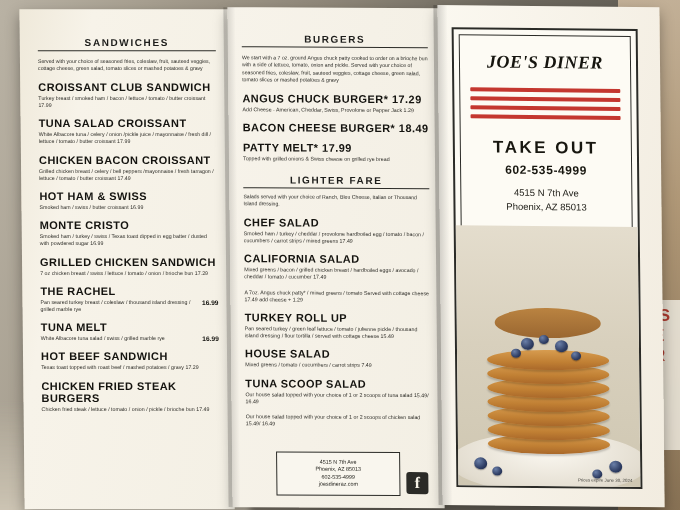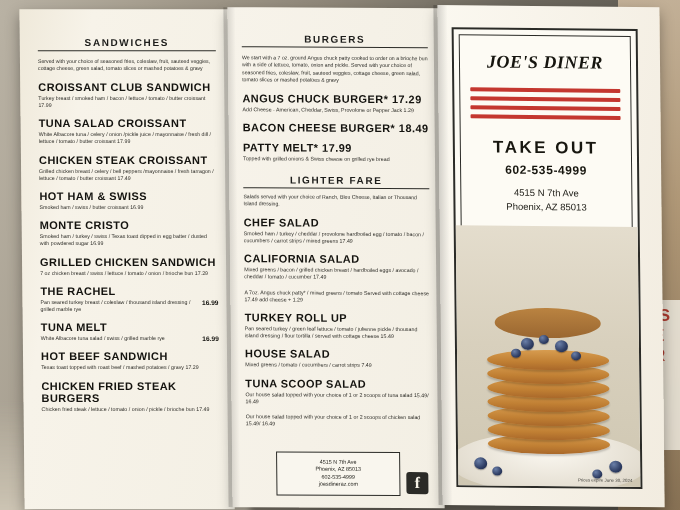--- a/index.html
+++ b/index.html
@@ -317,21 +317,21 @@
 
       <div class="item">
         <div class="item-name">CROISSANT CLUB SANDWICH</div>
         <div class="item-desc">Turkey breast / smoked ham / bacon / lettuce / tomato / butter croissant  17.99</div>
       </div>
       <div class="item">
         <div class="item-name">TUNA SALAD CROISSANT</div>
         <div class="item-desc">White Albacore tuna / celery / onion /pickle juice / mayonnaise / fresh dill / lettuce / tomato / butter croissant   17.99</div>
       </div>
       <div class="item">
-        <div class="item-name">CHICKEN STEAK CROISSANT</div>
+        <div class="item-name">CHICKEN BACON CROISSANT</div>
         <div class="item-desc">Grilled chicken breast / celery / bell peppers /mayonnaise / fresh tarragon / lettuce / tomato / butter croissant  17.49</div>
       </div>
       <div class="item">
         <div class="item-name">HOT HAM &amp; SWISS</div>
         <div class="item-desc">Smoked ham / swiss / butter croissant   16.99</div>
       </div>
       <div class="item">
         <div class="item-name">MONTE CRISTO</div>
         <div class="item-desc">Smoked ham / turkey / swiss / Texas toast dipped in egg batter / dusted with powdered sugar   16.99</div>
       </div>

